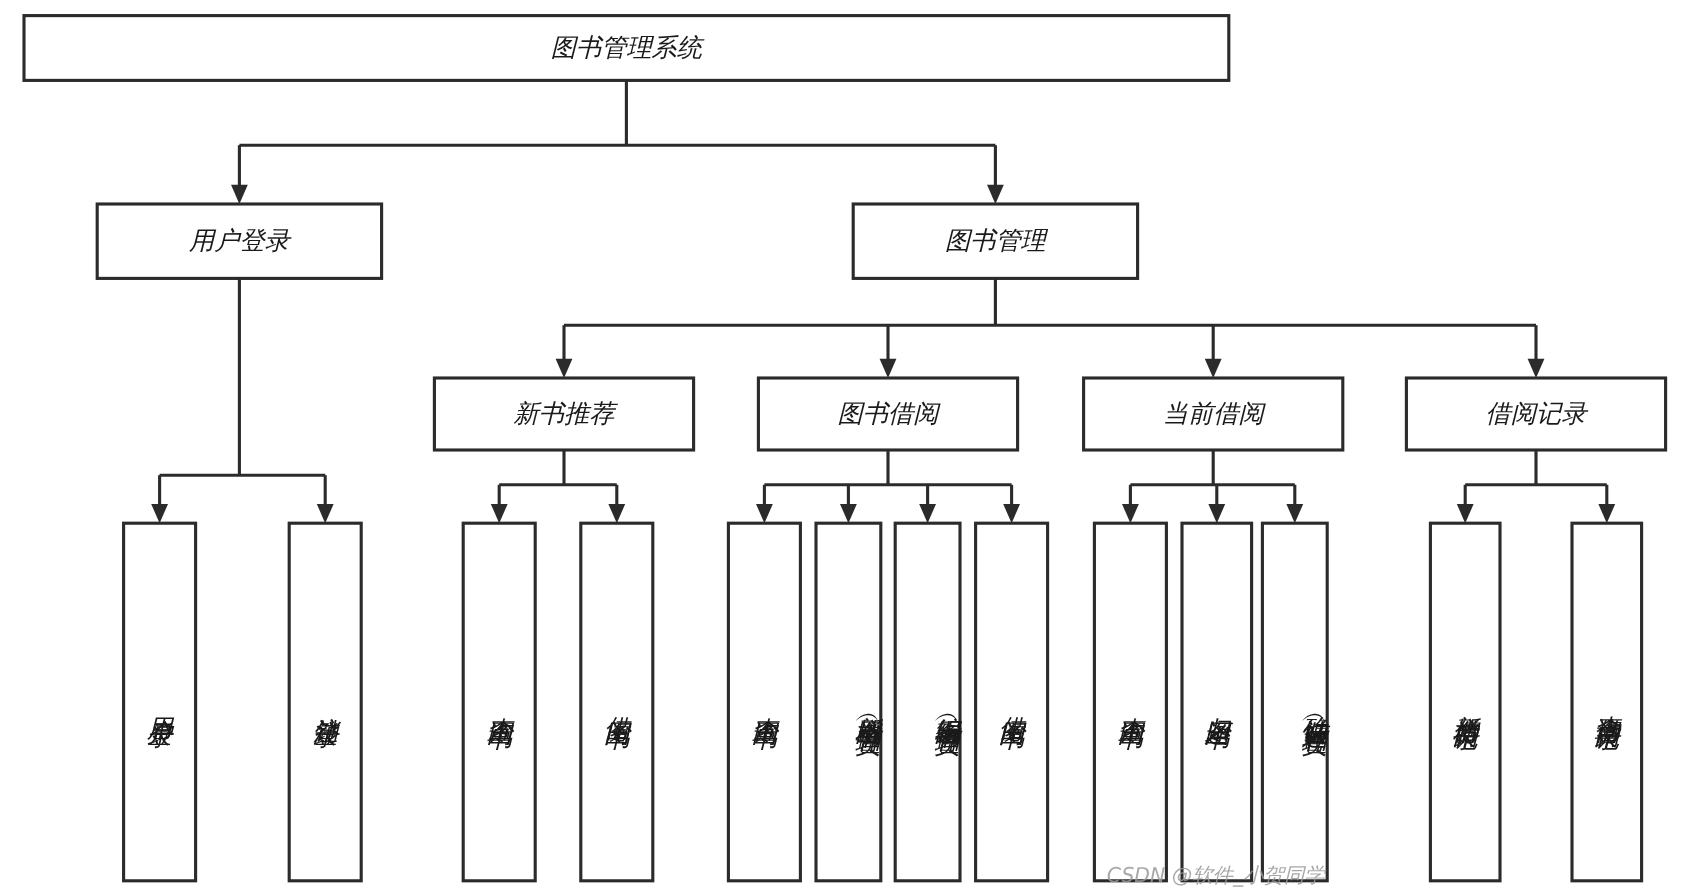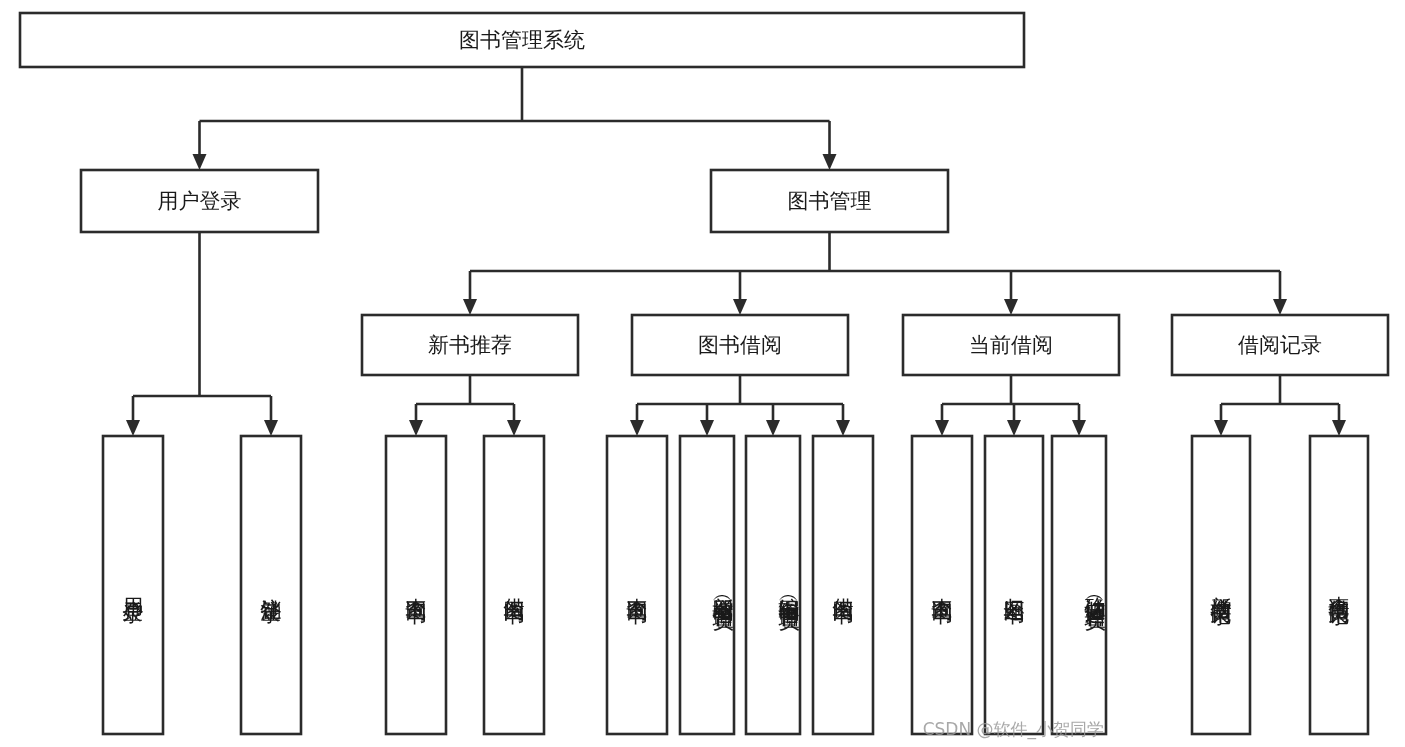--- a/index.html
+++ b/index.html
@@ -12,20 +12,21 @@
     height: 747px;
     font-family: "DejaVu Sans", "Liberation Sans", sans-serif;
     overflow: hidden;
     position: relative;
   }
   #diagram-root {
     position: relative;
     width: 1112px;
     height: 747px;
     background: #ffffff;
+    font-style: italic;
   }
   svg#tree-svg {
     position: absolute;
     left: 0;
     top: 0;
     width: 1405px;
     height: 747px;
   }
   .node-box {
     fill: #ffffff;

